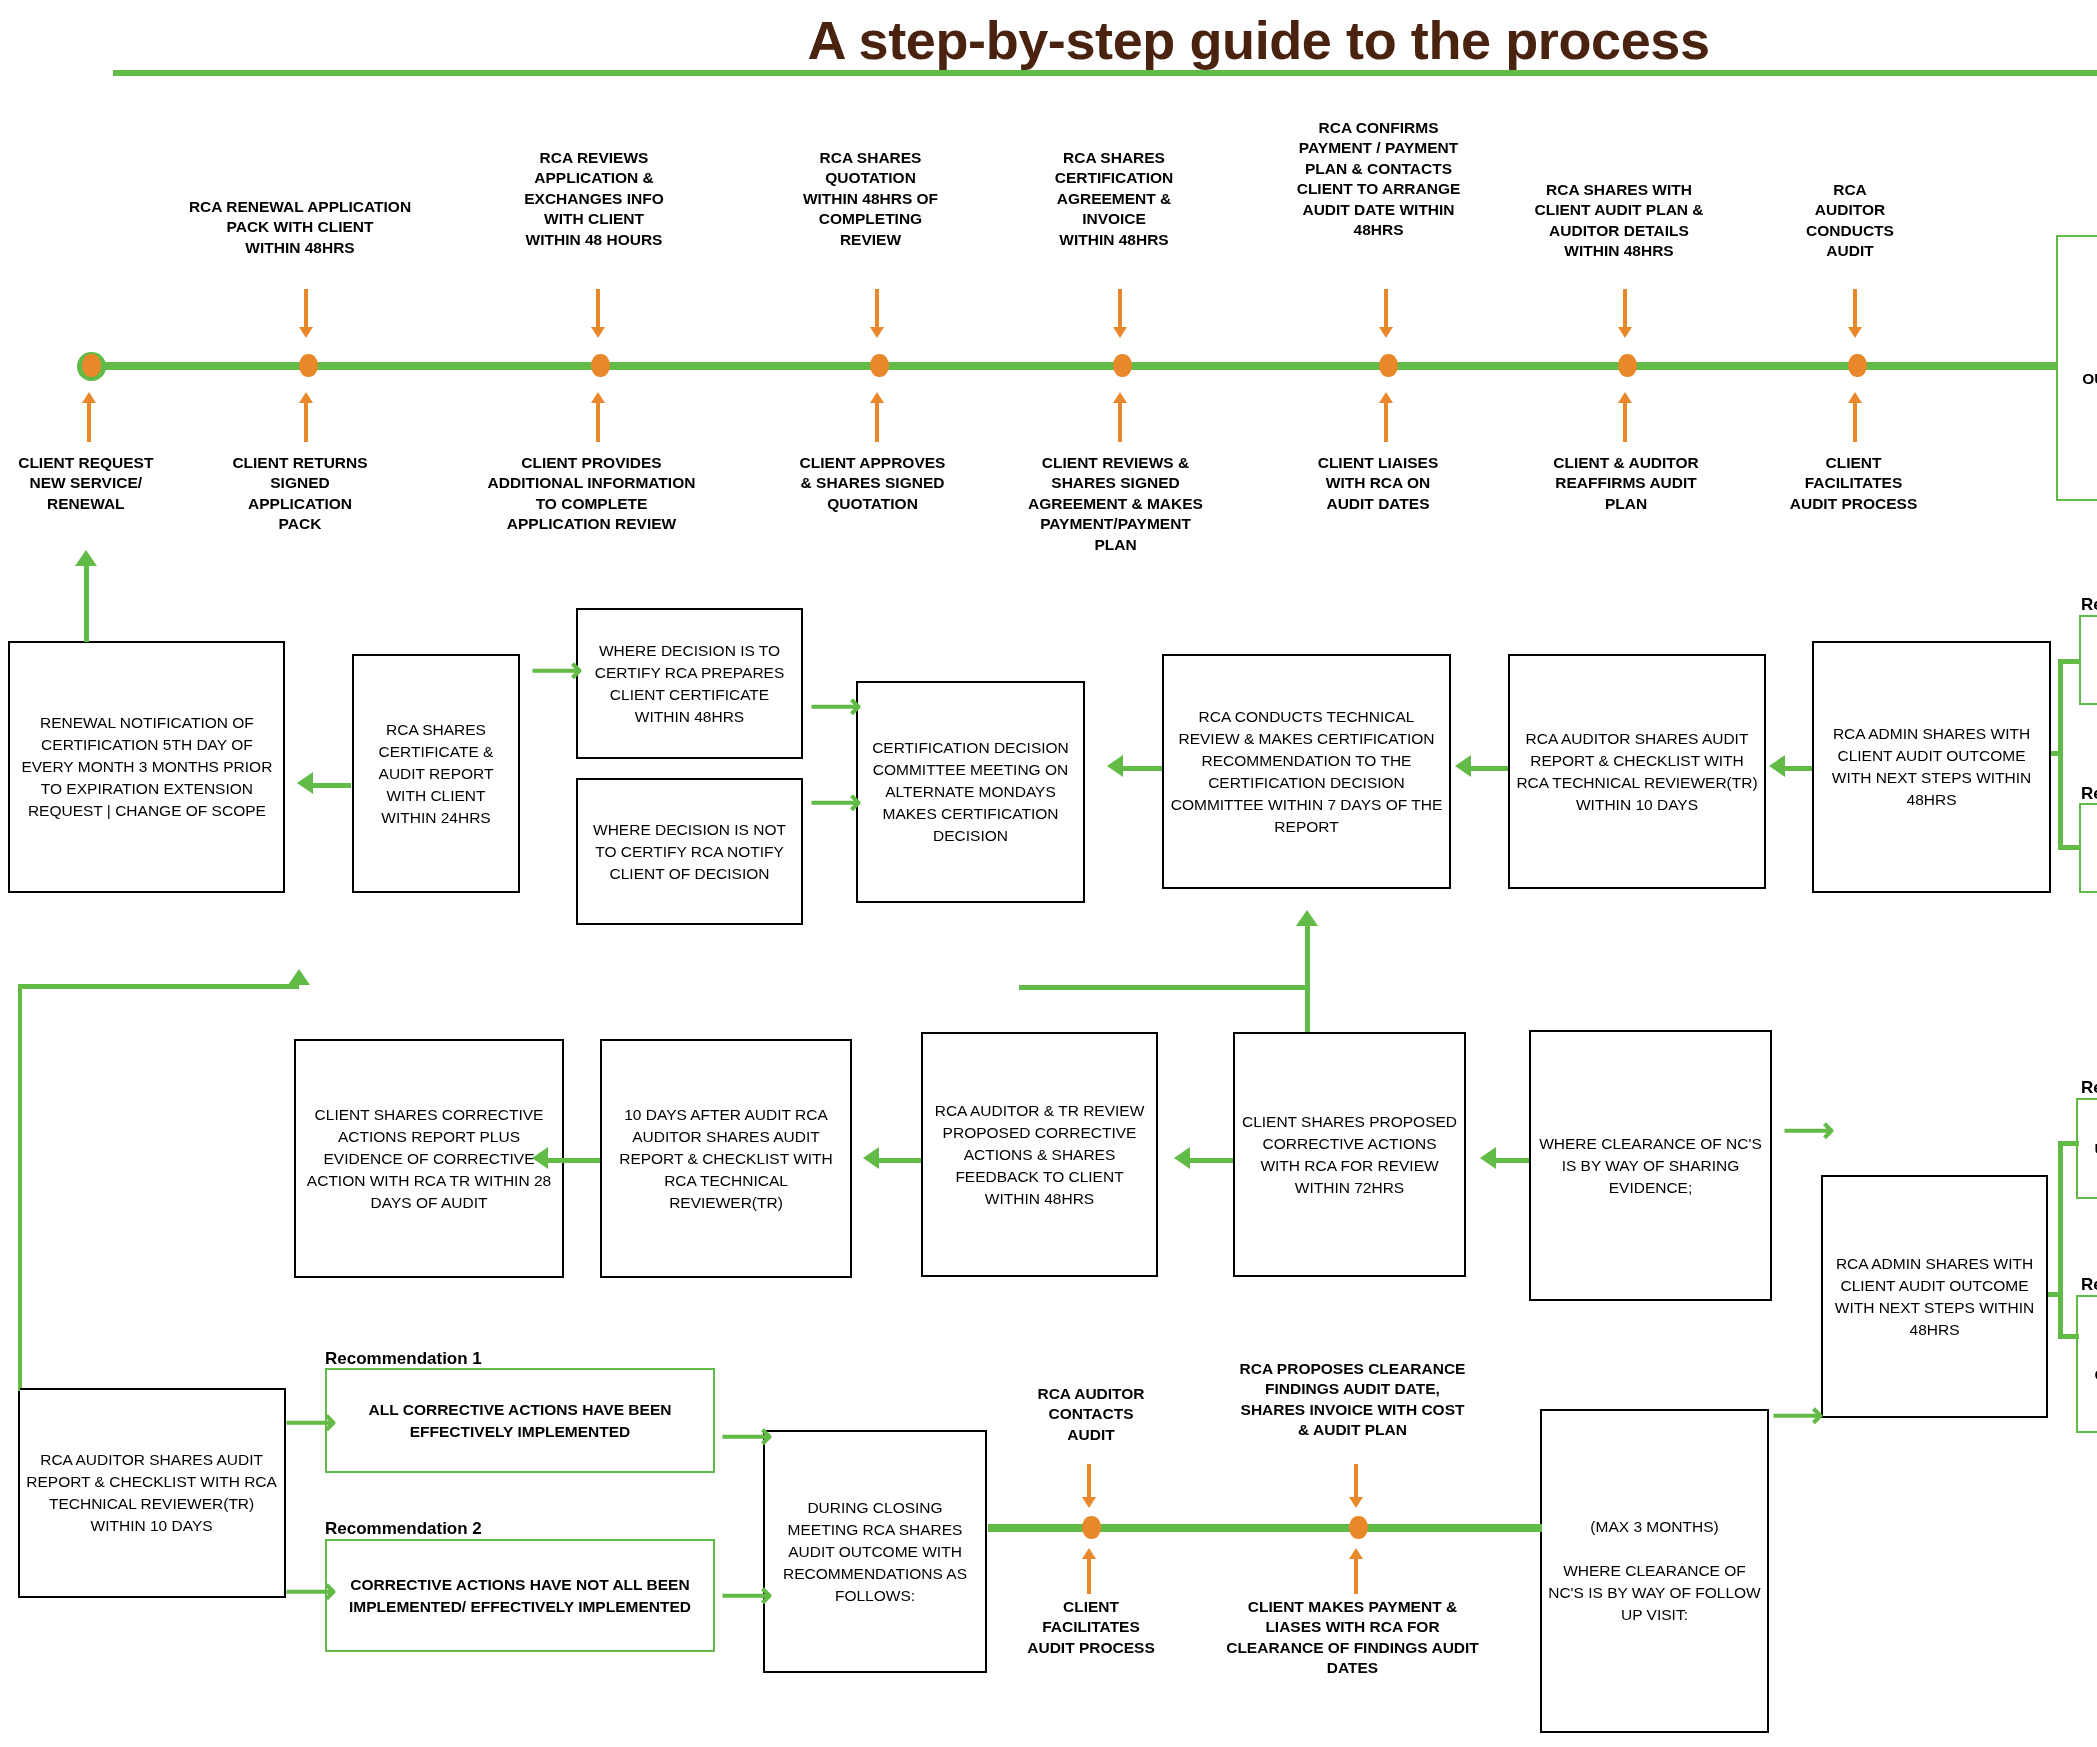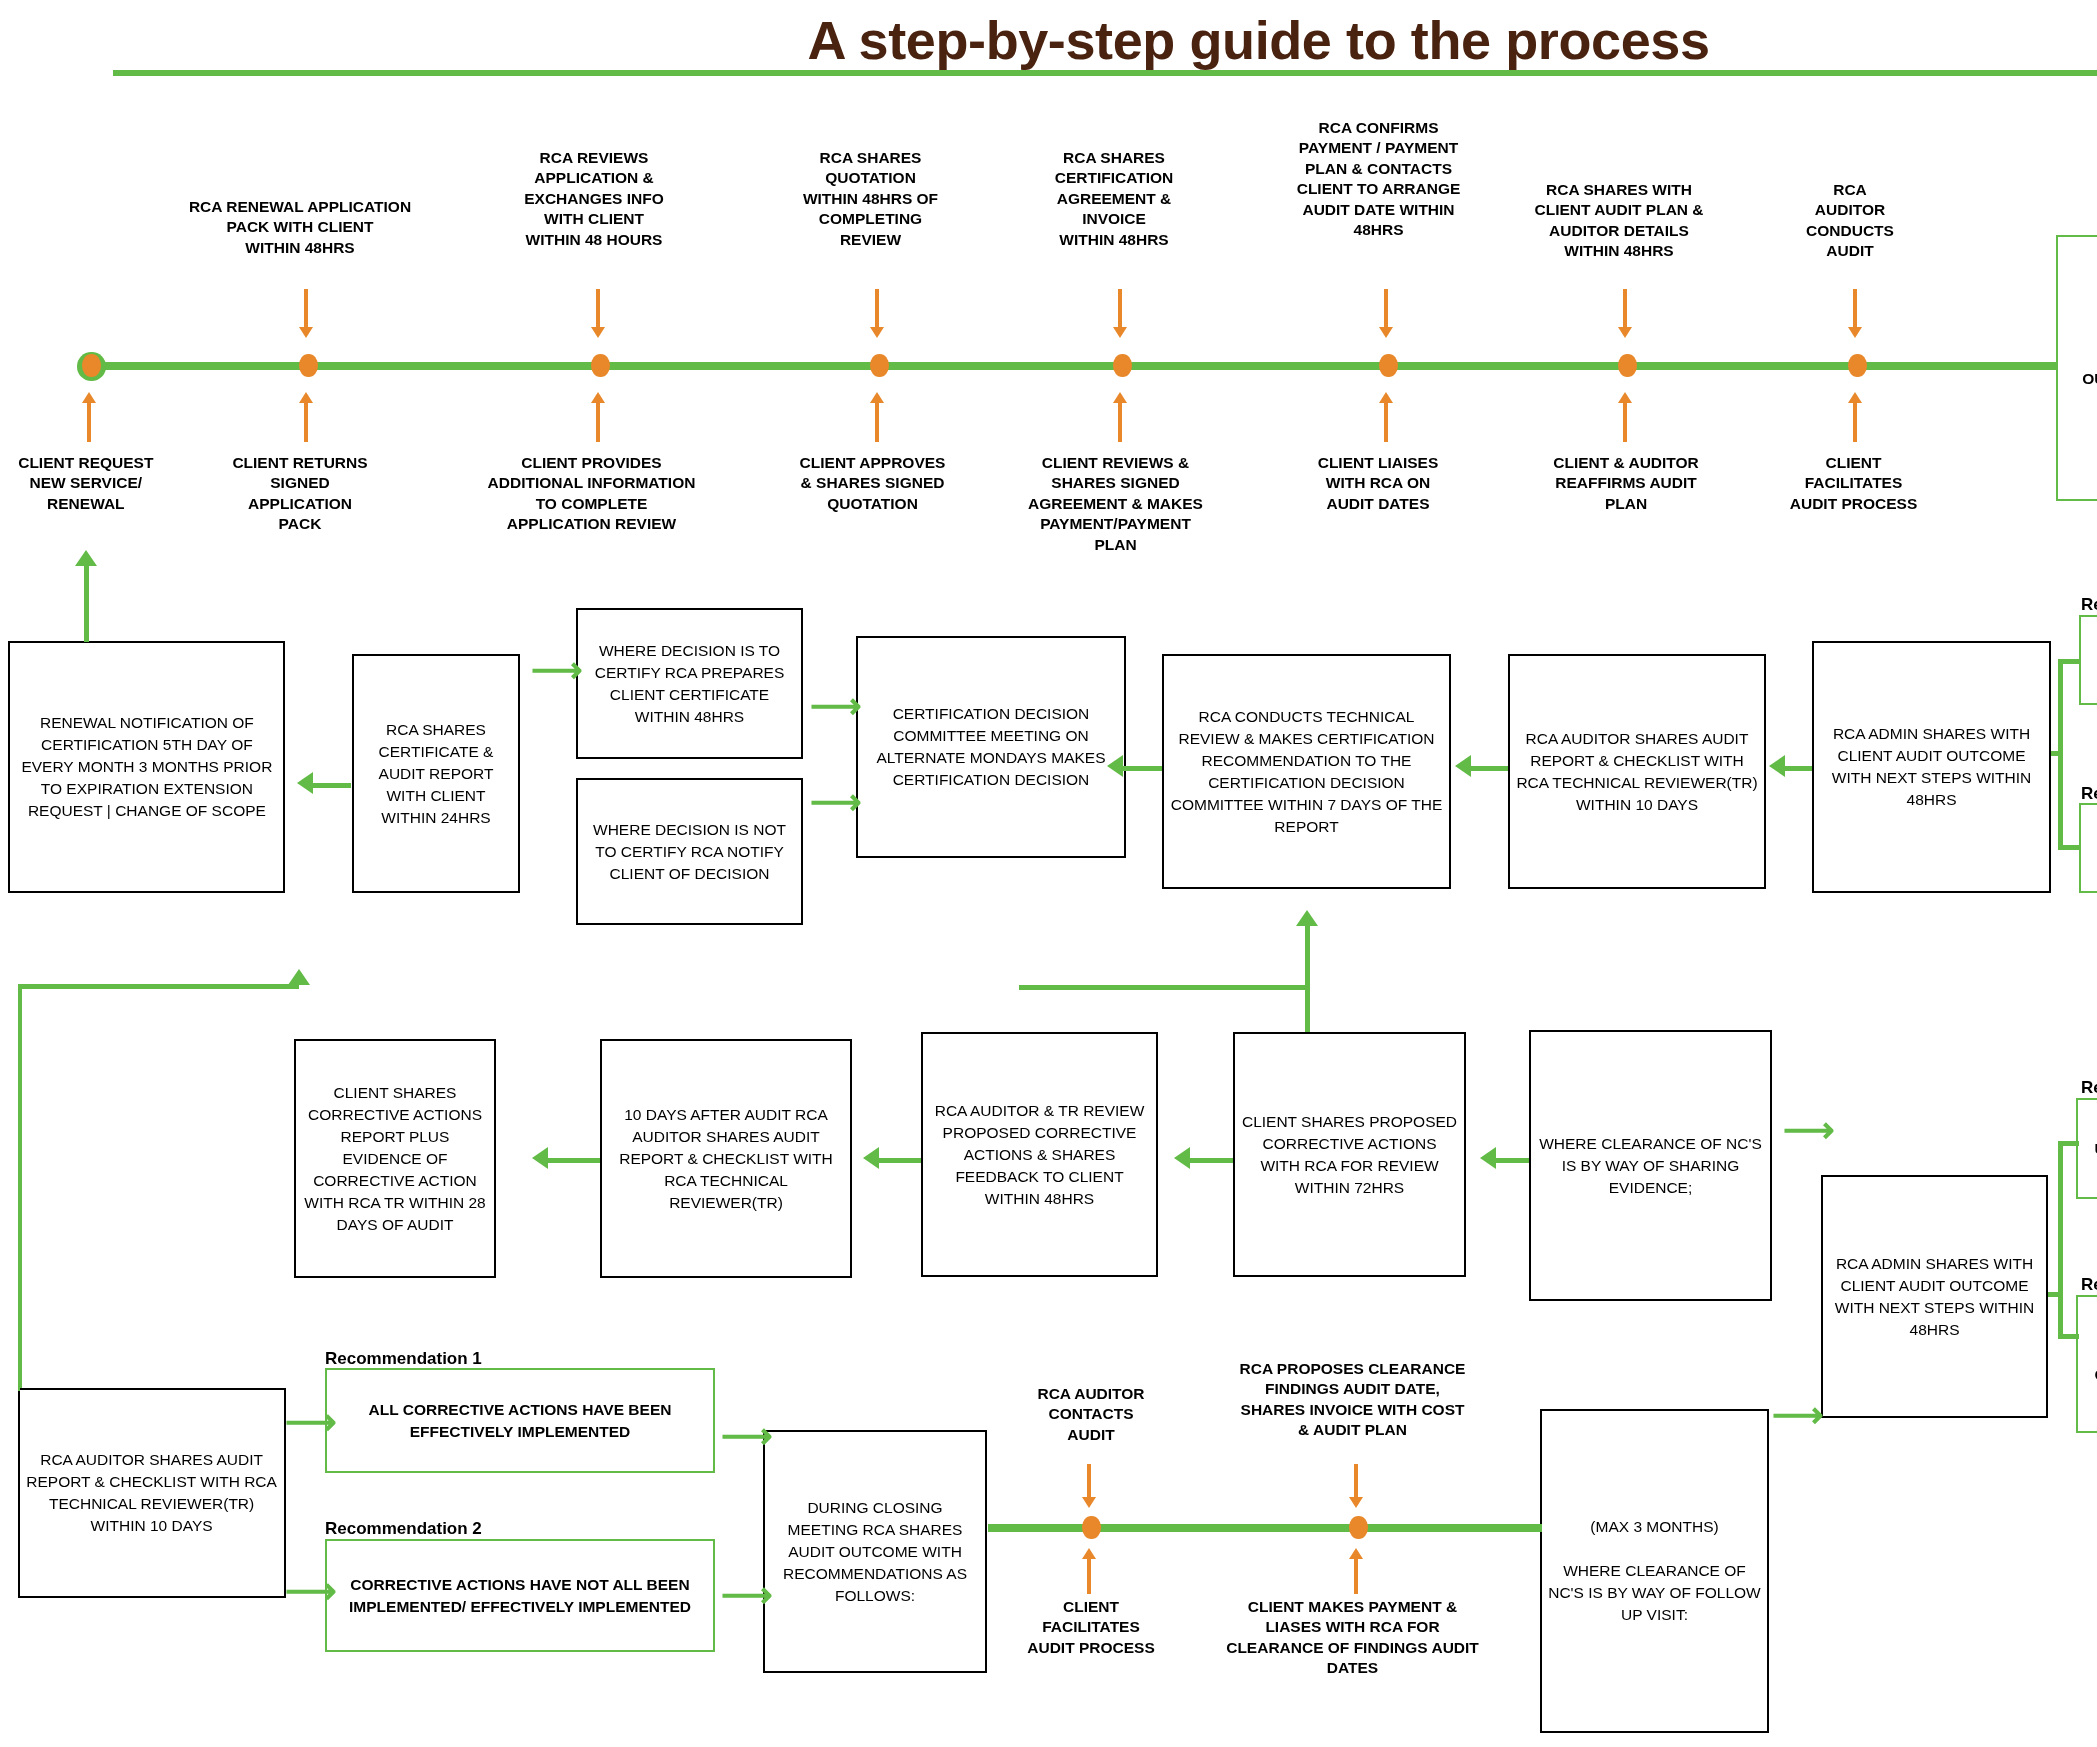--- a/index.html
+++ b/index.html
@@ -255,21 +255,21 @@
   <div class="ah-left" style="left:2024px;top:1281px;"></div>
 
   <div class="pbox" style="left:8.4px;top:641px;width:277px;height:252px;">RENEWAL NOTIFICATION OF CERTIFICATION 5TH DAY OF EVERY MONTH 3 MONTHS PRIOR TO EXPIRATION EXTENSION REQUEST | CHANGE OF SCOPE</div>
 
   <div class="pbox" style="left:352px;top:654px;width:168px;height:239px;">RCA SHARES CERTIFICATE &amp; AUDIT REPORT WITH CLIENT WITHIN 24HRS</div>
 
   <div class="pbox" style="left:576px;top:608px;width:227px;height:151px;">WHERE DECISION IS TO CERTIFY RCA PREPARES CLIENT CERTIFICATE WITHIN 48HRS</div>
 
   <div class="pbox" style="left:576px;top:778px;width:227px;height:147px;">WHERE DECISION IS NOT TO CERTIFY RCA NOTIFY CLIENT OF DECISION</div>
 
-  <div class="pbox" style="left:856px;top:636px;width:270px;height:222px;">CERTIFICATION DECISION COMMITTEE MEETING ON ALTERNATE MONDAYS MAKES CERTIFICATION DECISION</div>
+  <div class="pbox" style="left:856px;top:681px;width:229px;height:222px;">CERTIFICATION DECISION COMMITTEE MEETING ON ALTERNATE MONDAYS MAKES CERTIFICATION DECISION</div>
 
   <div class="pbox" style="left:1162px;top:654px;width:289px;height:235px;">RCA CONDUCTS TECHNICAL REVIEW &amp; MAKES CERTIFICATION RECOMMENDATION TO THE CERTIFICATION DECISION COMMITTEE WITHIN 7 DAYS OF THE REPORT</div>
 
   <div class="pbox" style="left:1508px;top:654px;width:258px;height:235px;">RCA AUDITOR SHARES AUDIT REPORT &amp; CHECKLIST WITH RCA TECHNICAL REVIEWER(TR) WITHIN 10 DAYS</div>
 
   <div class="pbox" style="left:1812px;top:641px;width:239px;height:252px;">RCA ADMIN SHARES WITH CLIENT AUDIT OUTCOME WITH NEXT STEPS WITHIN 48HRS</div>
 
   <div class="ln h" style="left:1783px;top:766px;width:29px;"></div>
   <div class="ah-left" style="left:1769px;top:755px;"></div>
 
@@ -283,21 +283,21 @@
   <div class="ah-diag" style="left:810px;top:784px;">⟶</div>
 
   <div class="ah-diag" style="left:531px;top:652px;">⟶</div>
 
   <div class="ln h" style="left:310px;top:783px;width:41px;"></div>
   <div class="ah-left" style="left:297px;top:772px;"></div>
 
   <div class="ln v" style="left:84px;top:564px;height:78px;"></div>
   <div class="ah-up" style="left:75px;top:550px;"></div>
 
-  <div class="pbox" style="left:294px;top:1039px;width:202px;height:239px;">CLIENT SHARES CORRECTIVE ACTIONS REPORT PLUS EVIDENCE OF CORRECTIVE ACTION WITH RCA TR WITHIN 28 DAYS OF AUDIT</div>
+  <div class="pbox" style="left:294px;top:1039px;width:270px;height:239px;">CLIENT SHARES CORRECTIVE ACTIONS REPORT PLUS EVIDENCE OF CORRECTIVE ACTION WITH RCA TR WITHIN 28 DAYS OF AUDIT</div>
 
   <div class="pbox" style="left:600px;top:1039px;width:252px;height:239px;">10 DAYS AFTER AUDIT RCA AUDITOR SHARES AUDIT REPORT &amp; CHECKLIST WITH RCA TECHNICAL REVIEWER(TR)</div>
 
   <div class="pbox" style="left:921px;top:1032px;width:237px;height:245px;">RCA AUDITOR &amp; TR REVIEW PROPOSED CORRECTIVE ACTIONS &amp; SHARES FEEDBACK TO CLIENT WITHIN 48HRS</div>
 
   <div class="pbox" style="left:1233px;top:1032px;width:233px;height:245px;">CLIENT SHARES PROPOSED CORRECTIVE ACTIONS WITH RCA FOR REVIEW WITHIN 72HRS</div>
 
   <div class="pbox" style="left:1529px;top:1030px;width:243px;height:271px;">WHERE CLEARANCE OF NC'S IS BY WAY OF SHARING EVIDENCE;</div>
 
   <div class="pbox" style="left:1821px;top:1175px;width:227px;height:243px;">RCA ADMIN SHARES WITH CLIENT AUDIT OUTCOME WITH NEXT STEPS WITHIN 48HRS</div>

